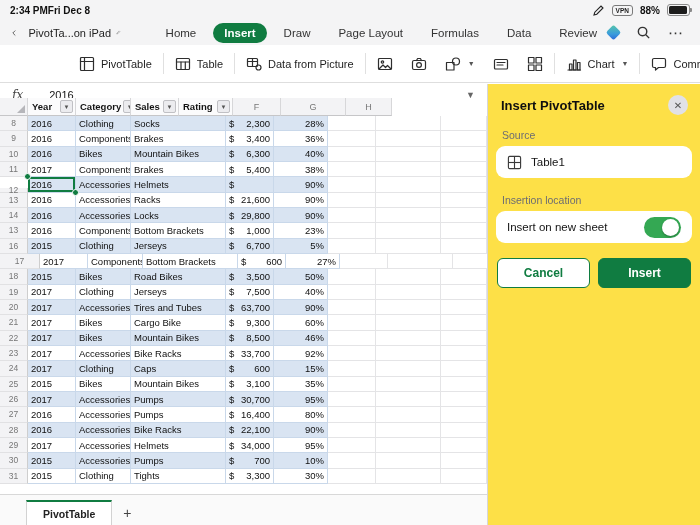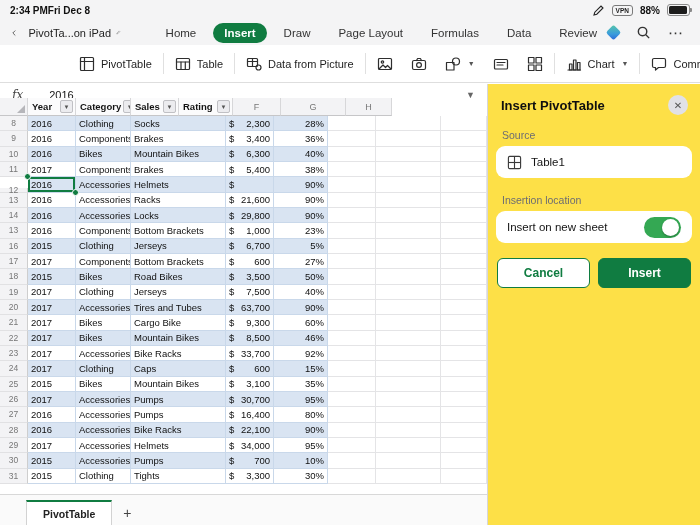--- a/index.html
+++ b/index.html
@@ -378,21 +378,21 @@
         <div class="cell tbl sales band" style="width: 48px;">
           <span>$</span>
           <span>6,700</span>
         </div>
         <div class="cell tbl rating band" style="width: 54px;">5%</div>
         <div class="cell" style="width: 48px;"></div>
         <div class="cell" style="width: 65px;"></div>
         <div class="cell" style="width: 46px;"></div>
       </div>
       <div class="grid-row">
-        <div class="rhdr" style="width: 28px;">17</div>
+        <div class="rhdr" style="width: 40px;">17</div>
         <div class="cell tbl year" style="width: 48px;">2017</div>
         <div class="cell tbl category" style="width: 55px;">Components</div>
         <div class="cell tbl product" style="width: 95px;">Bottom Brackets</div>
         <div class="cell tbl sales" style="width: 48px;">
           <span>$</span>
           <span>600</span>
         </div>
         <div class="cell tbl rating" style="width: 54px;">27%</div>
         <div class="cell" style="width: 48px;"></div>
         <div class="cell" style="width: 65px;"></div>

